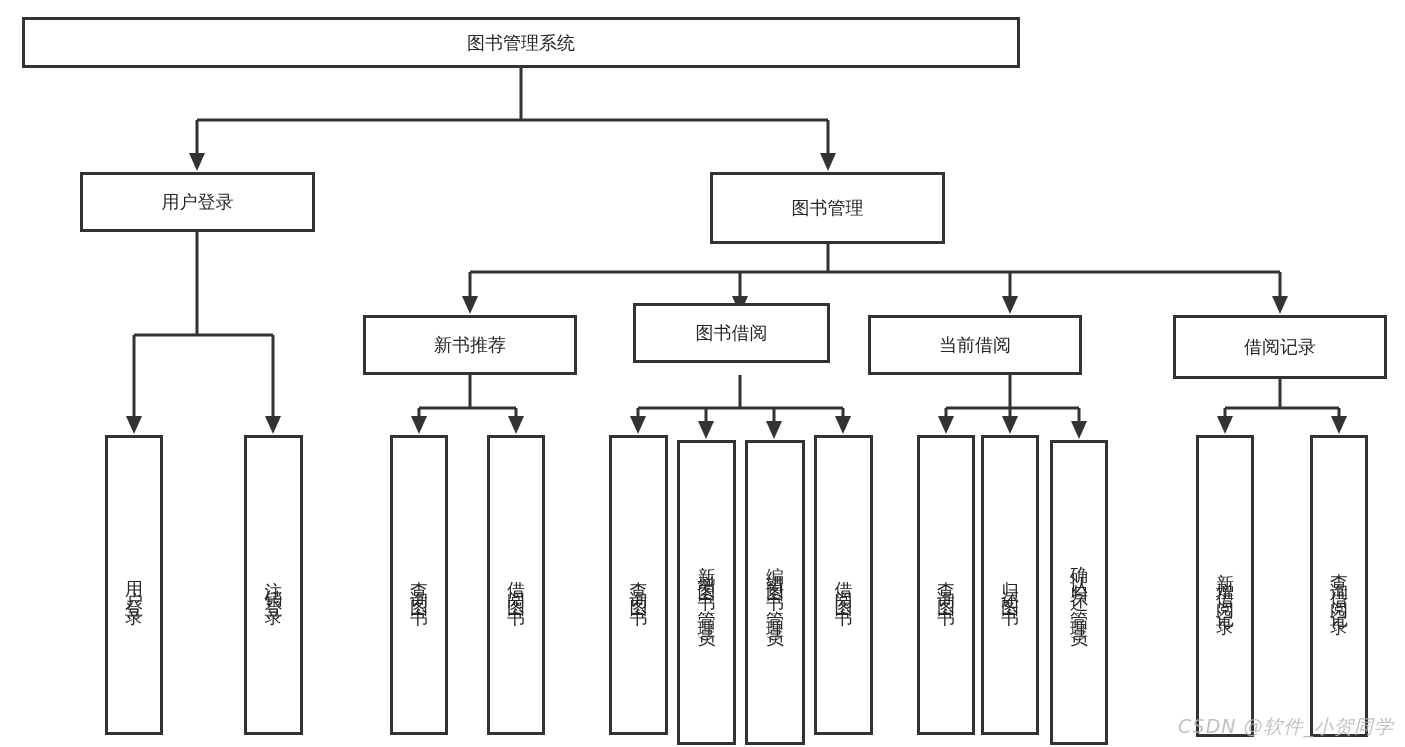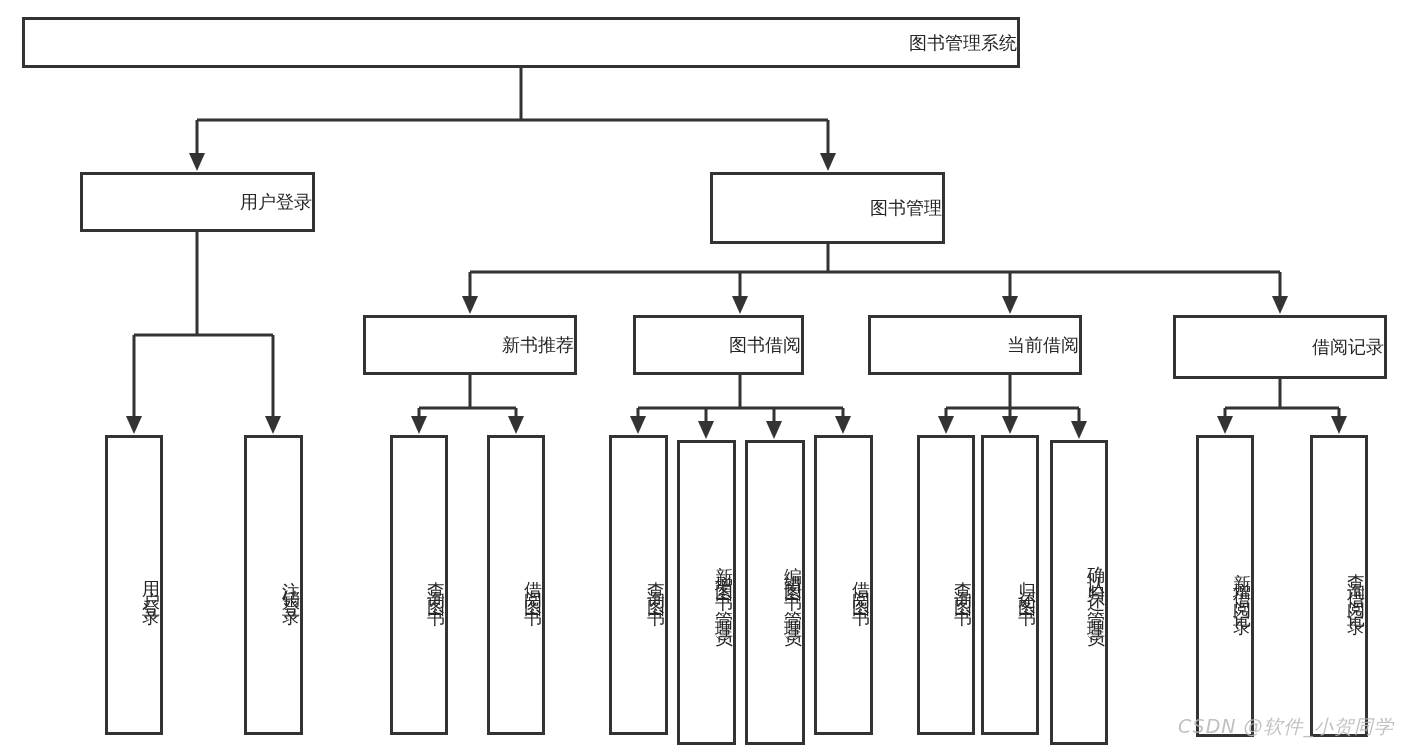--- a/index.html
+++ b/index.html
@@ -9,21 +9,21 @@
     background:#ffffff;
     font-family:"DejaVu Sans","Liberation Sans",sans-serif;
     overflow:hidden;
   }
   #connectors{position:absolute;left:0;top:0;width:1405px;height:747px;}
   .box{
     position:absolute;
     box-sizing:border-box;
     border:3px solid #333333;
     background:#ffffff;
-    display:flex;align-items:center;justify-content:flex-end;
+    display:flex;align-items:center;justify-content:center;
     color:#262626;
     font-size:18px;
     z-index:2;
   }
   .box.h span{white-space:nowrap;}
   .box.v span{
     writing-mode:vertical-rl;
     text-orientation:mixed;
     letter-spacing:9px;
     line-height:1;
@@ -93,21 +93,21 @@
   <div class="box h" style="left:80px;top:172px;width:235px;height:60px">
     <span>用户登录</span>
   </div>
   <div class="box h" style="left:710px;top:172px;width:235px;height:72px">
     <span>图书管理</span>
   </div>
 
   <div class="box h" style="left:363px;top:315px;width:214px;height:60px">
     <span>新书推荐</span>
   </div>
-  <div class="box h" style="left:633px;top:315px;width:171px;height:60px">
+  <div class="box h" style="left:633px;top:303px;width:197px;height:60px">
     <span>图书借阅</span>
   </div>
   <div class="box h" style="left:868px;top:315px;width:214px;height:60px">
     <span>当前借阅</span>
   </div>
   <div class="box h" style="left:1173px;top:315px;width:214px;height:64px">
     <span>借阅记录</span>
   </div>
 
   <div class="box v" style="left:105px;top:435px;width:58px;height:300px">

